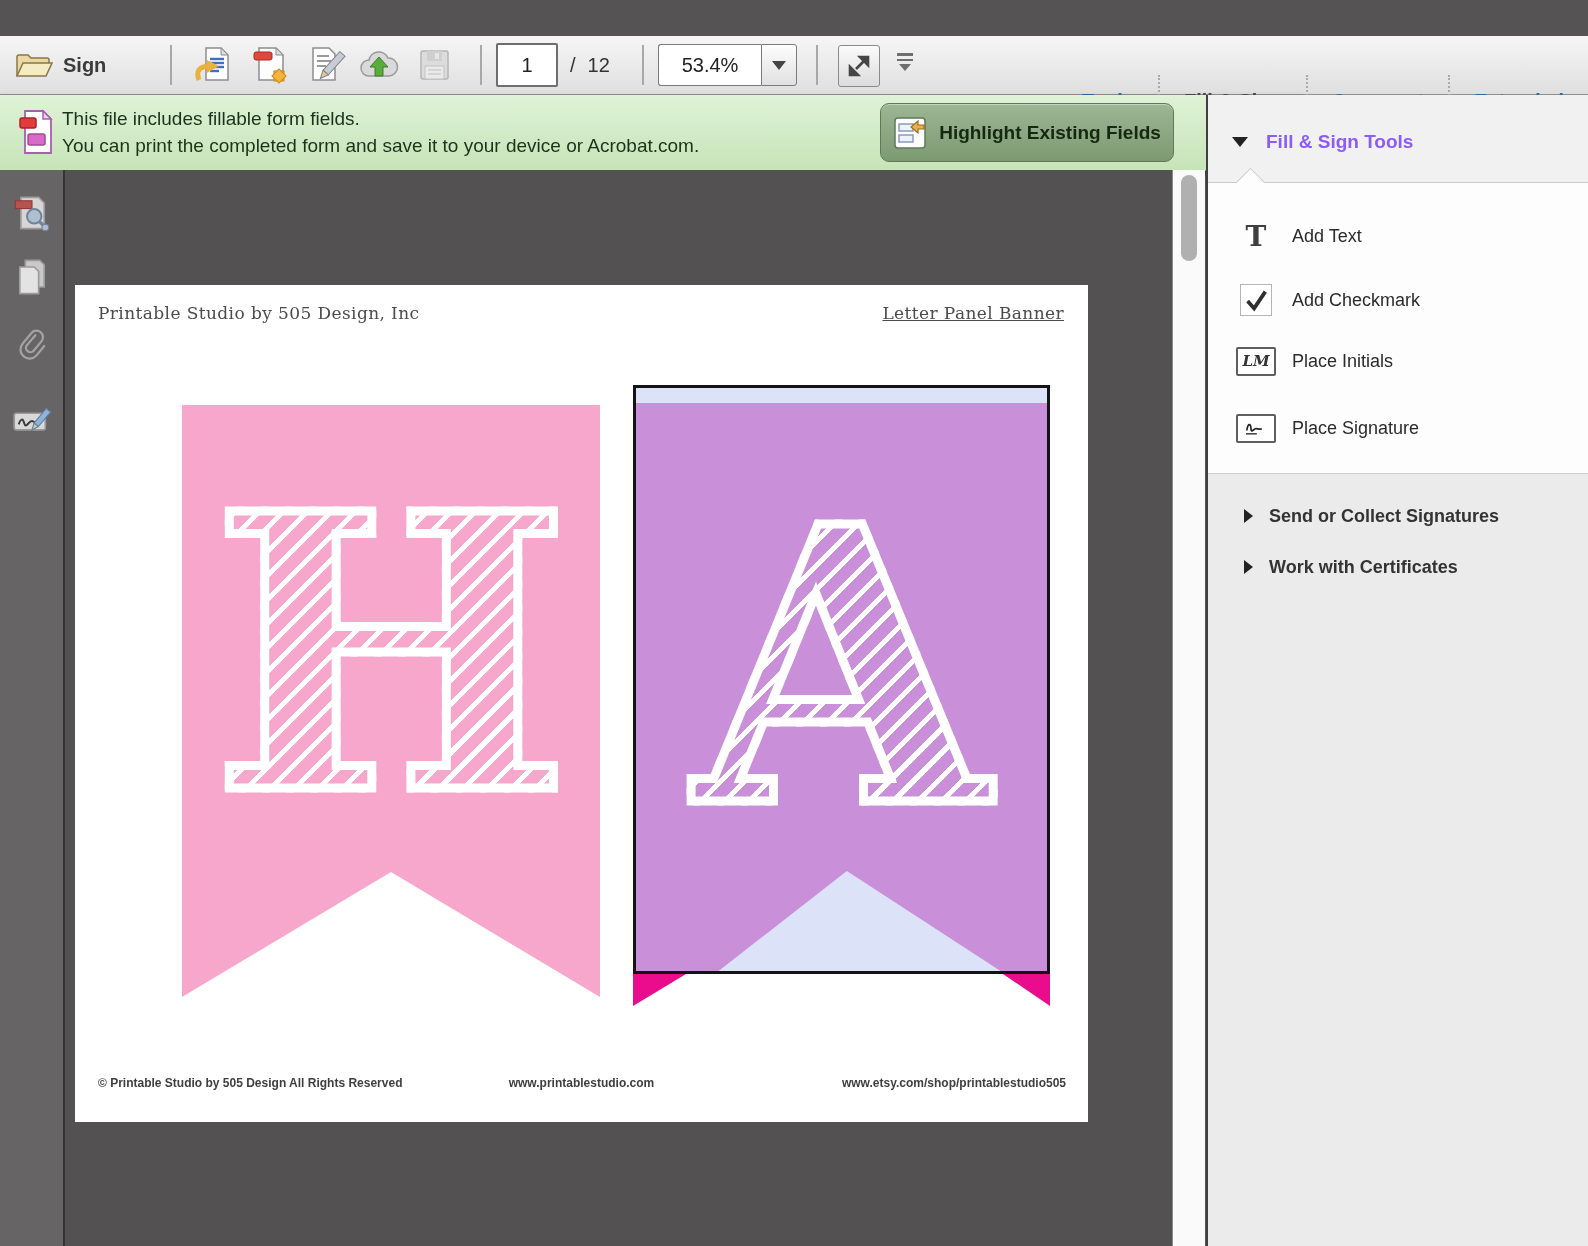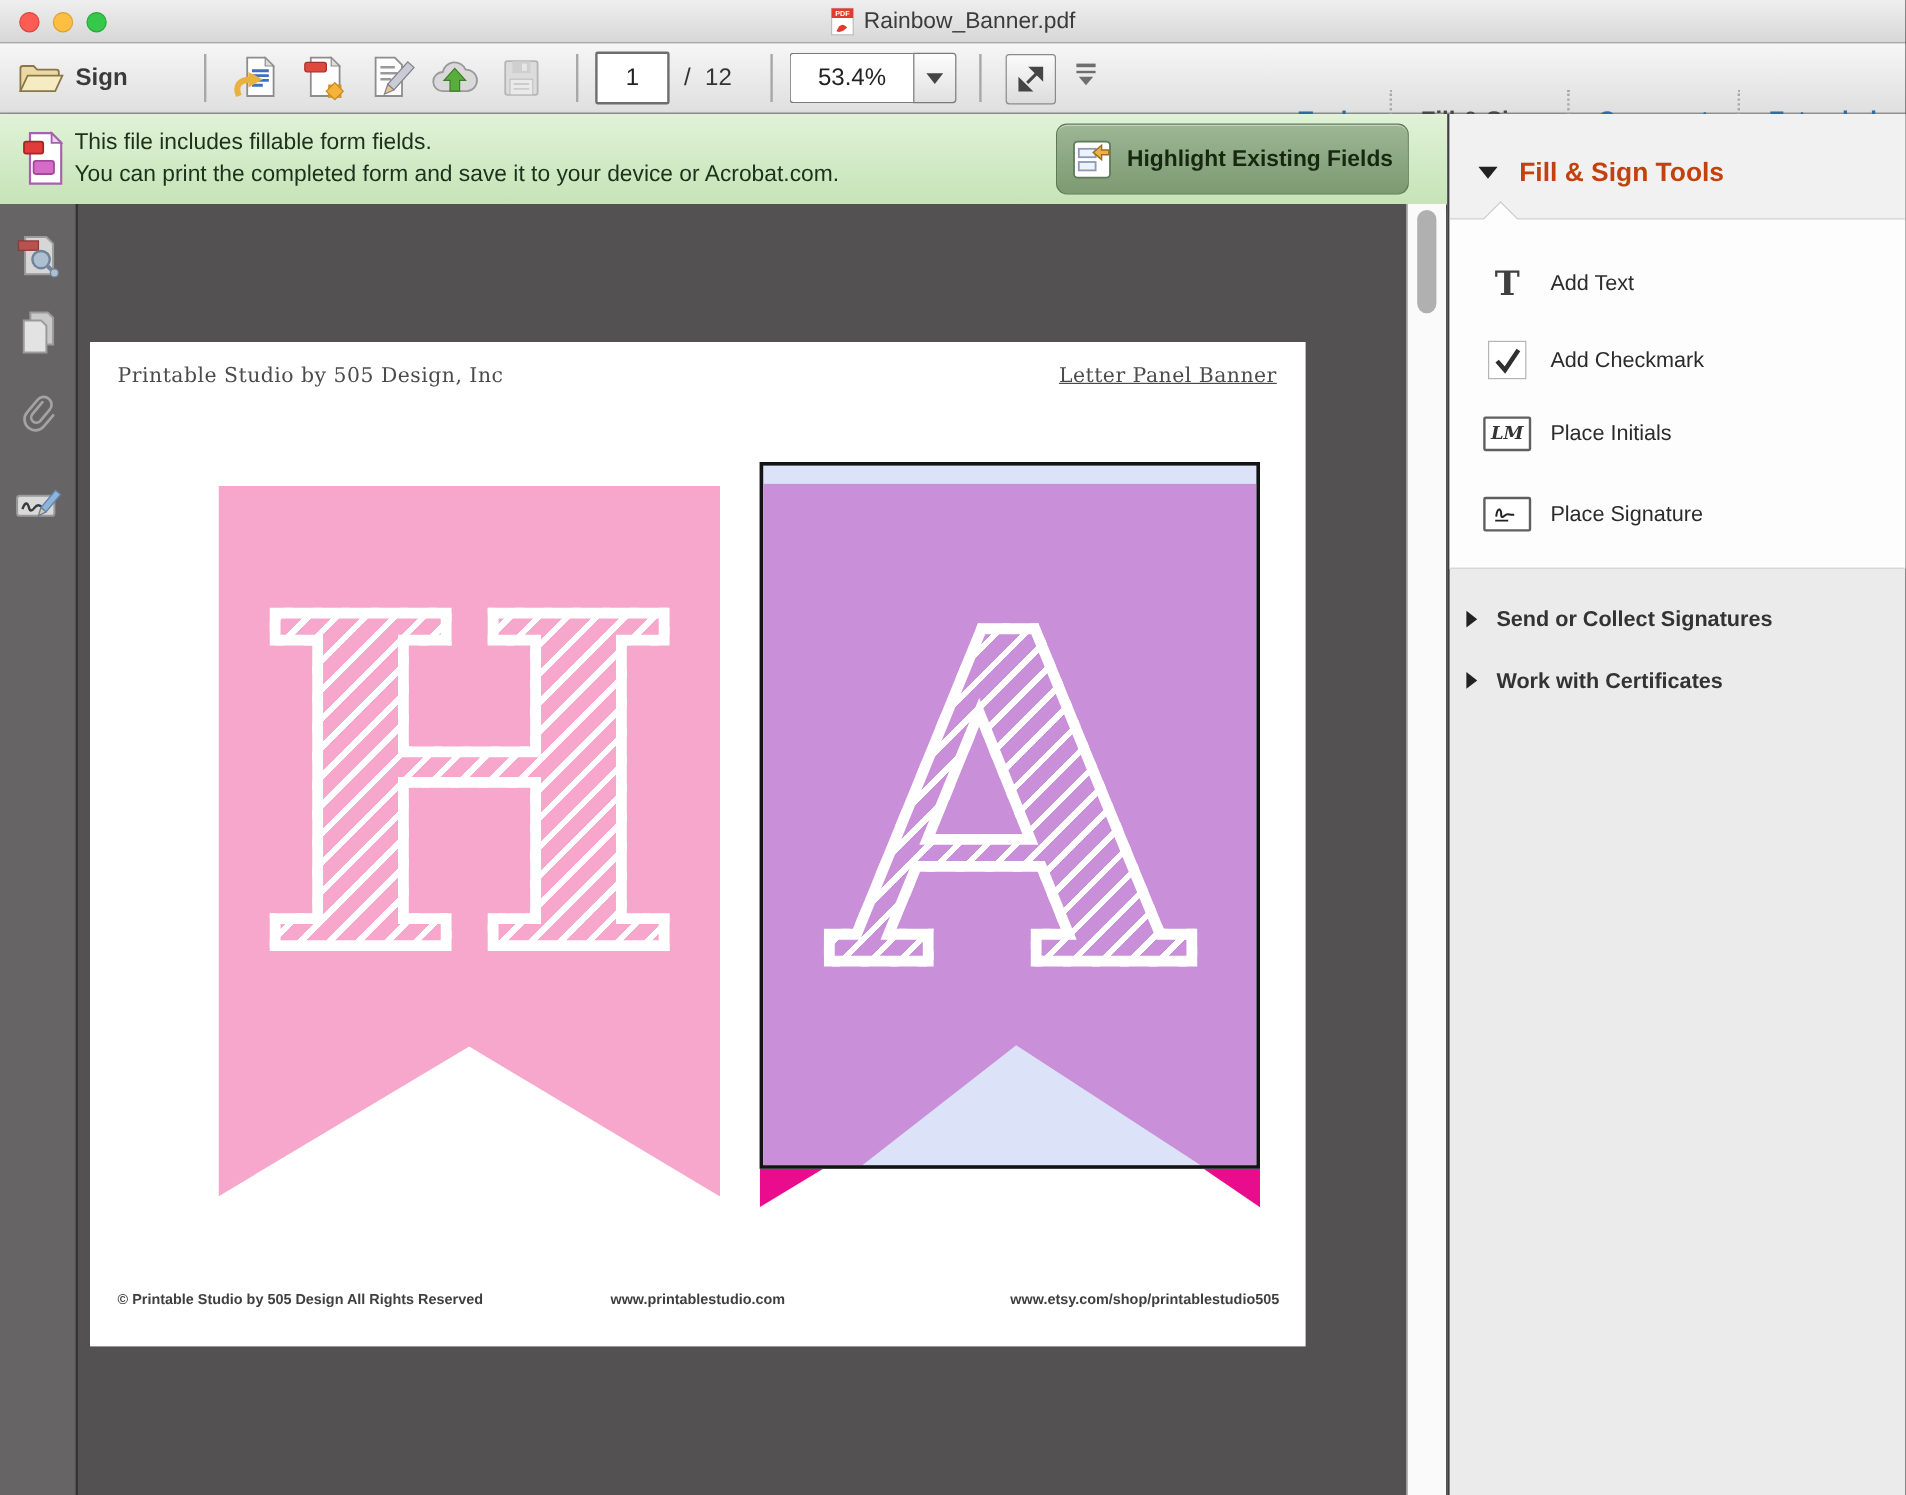--- a/index.html
+++ b/index.html
@@ -92,56 +92,40 @@
     -webkit-text-stroke:9px #ffffff;}
   .letter-h{top:60px;}
   .letter-a{top:75px;}
 
   
   .panel{position:absolute;left:1206px;top:95px;right:0;bottom:0;background:#ebebeb;border-left:2px solid #3f3f3f;}
   .panel-top{position:absolute;left:0;top:0;right:0;height:87px;background:#f1f1f1;border-bottom:1px solid #c9c9c9;}
   .panel-header{position:absolute;left:24px;top:36px;display:flex;align-items:center;gap:18px;cursor:pointer;}
   .tri-down{width:0;height:0;border-left:8px solid transparent;border-right:8px solid transparent;border-top:10px solid #222;}
   .tri-right{width:0;height:0;border-top:8px solid transparent;border-bottom:8px solid transparent;border-left:10px solid #222;}
-  .panel-header-label{font-size:22px;font-weight:bold;color:#c2410c;}
+  .panel-header-label{font-size:19px;font-weight:bold;color:#8b5cf6;}
   .panel-notch{position:absolute;left:32px;top:77px;width:20px;height:20px;background:#fdfdfd;
     border-top:1px solid #c9c9c9;border-left:1px solid #c9c9c9;transform:rotate(45deg);}
   .panel-content{position:absolute;left:0;top:88px;right:0;height:290px;background:#fdfdfd;border-bottom:1px solid #cfcfcf;}
   .tool-item{position:absolute;left:0;right:0;height:44px;display:flex;align-items:center;cursor:pointer;}
   .tool-ic{width:44px;margin-left:26px;display:flex;align-items:center;justify-content:center;}
   .tool-label{font-size:18px;color:#2b2b2b;margin-left:14px;}
   .t-glyph{font-family:"DejaVu Serif",serif;font-weight:bold;font-size:28px;color:#3f3f3f;}
   .chk-box{width:30px;height:30px;background:#fff;border:1px solid #b5b5b5;display:flex;align-items:center;justify-content:center;}
   .small-box{width:36px;height:25px;background:#fff;border:2px solid #5f5f5f;border-radius:2px;display:flex;align-items:center;justify-content:center;}
   .lm-text{font-family:"DejaVu Serif",serif;font-style:italic;font-weight:bold;font-size:15px;color:#333;}
-  .panel-section{position:absolute;left:0;right:0;height:34px;display:flex;align-items:center;gap:16px;padding-left:14px;cursor:pointer;}
+  .panel-section{position:absolute;left:0;right:0;height:34px;display:flex;align-items:center;gap:16px;padding-left:36px;cursor:pointer;}
   .panel-section .tri-right{border-top-width:7px;border-bottom-width:7px;border-left-width:9px;}
   .section-label{font-size:18px;font-weight:bold;color:#333;}
 </style>
 </head>
 <body>
 
 <div class="app">
 
-  <div class="titlebar">
-    <div class="traffic">
-      <span class="light red"></span>
-      <span class="light yellow"></span>
-      <span class="light green"></span>
-    </div>
-    <div class="title-wrap">
-      <svg width="20" height="24" viewBox="0 0 20 24">
-        <rect x="1" y="1" width="18" height="22" fill="#ffffff" stroke="#bdbdbd"></rect>
-        <rect x="1" y="1" width="18" height="8" fill="#e13b30"></rect>
-        <text x="10" y="7.6" font-size="6" font-weight="bold" fill="#ffffff" text-anchor="middle" font-family="Liberation Sans,sans-serif">PDF</text>
-        <path d="M5 20 q4 -9 9 -3 q-5 5 -9 3" fill="#e13b30"></path>
-      </svg>
-      <span class="title-text">Rainbow_Banner.pdf</span>
-    </div>
-  </div>
 
   <div class="toolbar">
     <div class="abs grp-open">
       <svg width="40" height="32" viewBox="0 0 40 32">
         <path d="M3 27 V8 q0-2 2-2 h9 l3 3 h16 q2 0 2 2 v4" fill="#ead9a2" stroke="#8a7648" stroke-width="1.5"></path>
         <path d="M9 14 h29 l-6 13 H3 z" fill="#f6ecc4" stroke="#8a7648" stroke-width="1.5"></path>
       </svg>
       <span class="open-label">Sign</span>
     </div>
     <div class="tb-sep" style="left:170px"></div>

